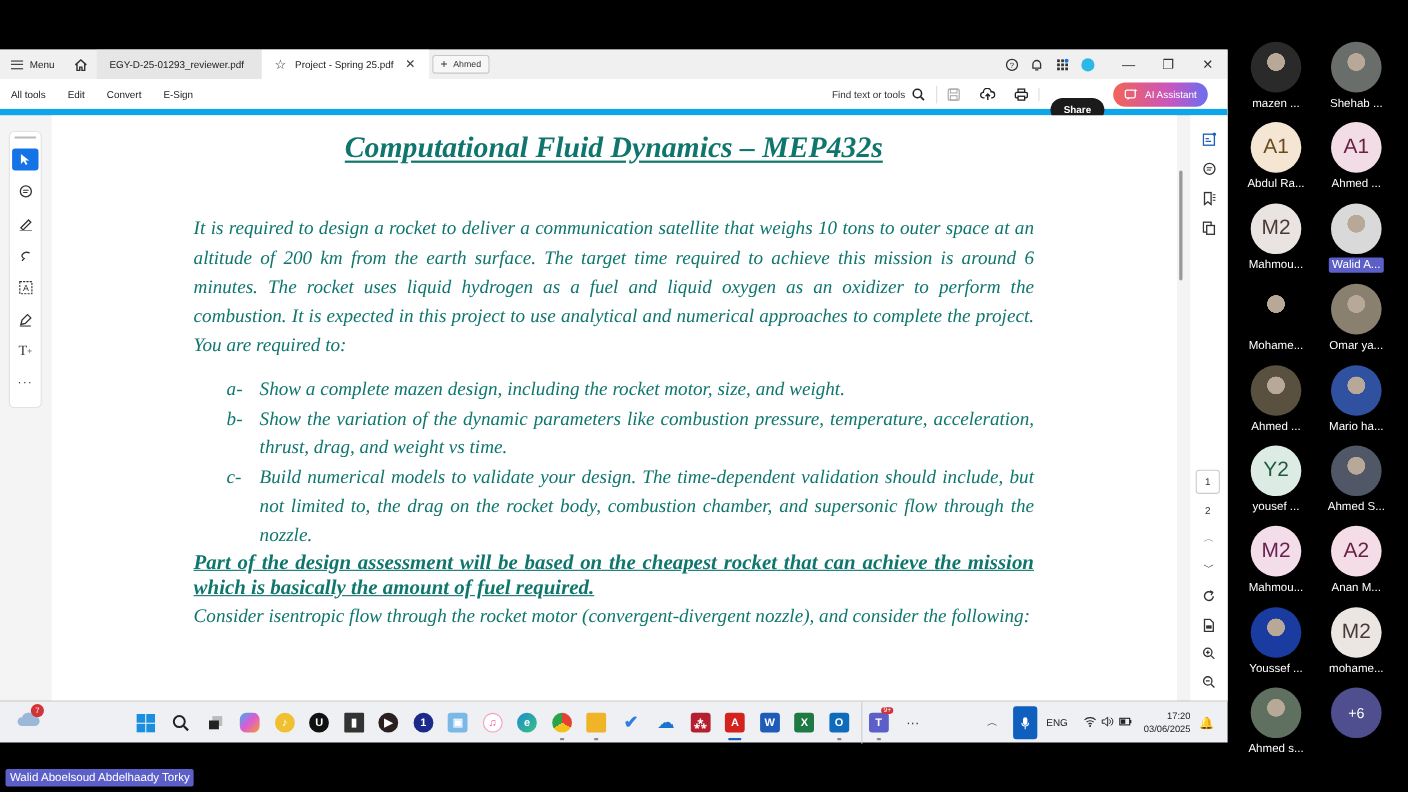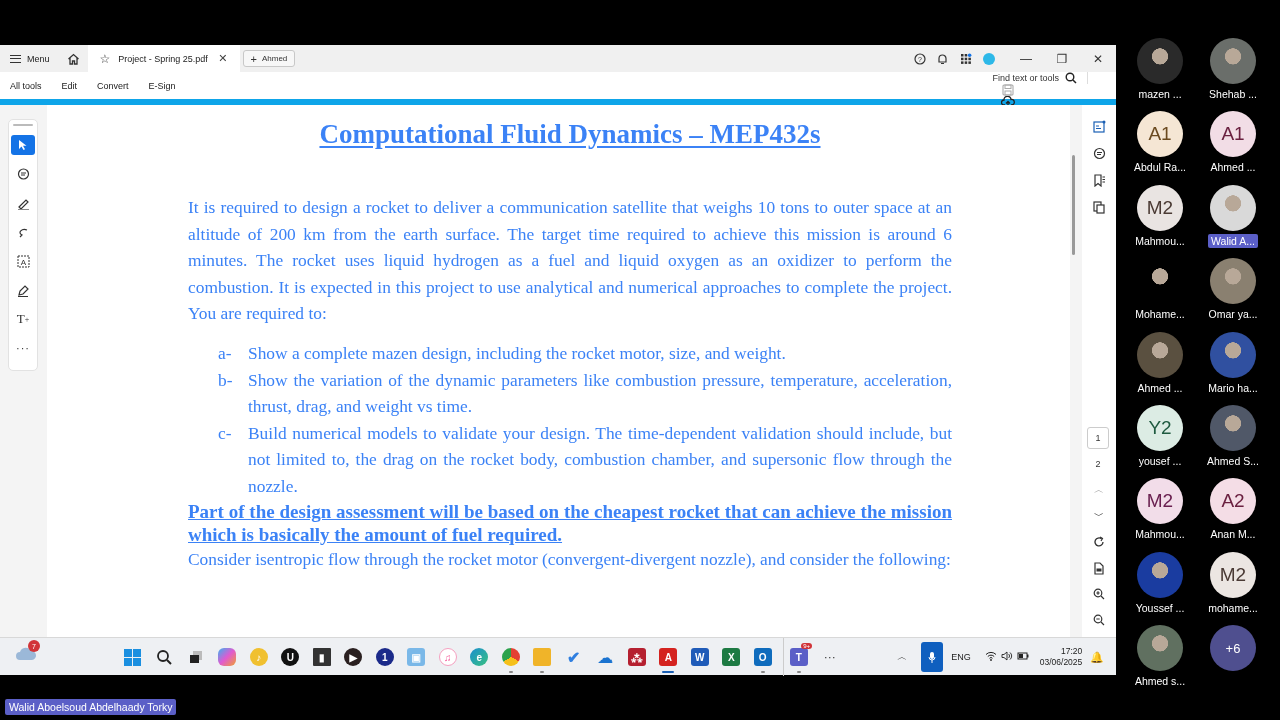--- a/index.html
+++ b/index.html
@@ -19,34 +19,34 @@
   .tab .close { margin-left: auto; font-size: 11px; color: #444; }
   .create-btn { margin-left: 3px; height: 17px; border: 1px solid #c8c8c8; border-radius: 3px; background: #f7f7f7; display: flex; align-items: center; gap: 5px; padding: 0 7px; font-size: 8px; color: #333; }
   .win-right { position: absolute; right: 0; top: 0; height: 27px; display: flex; align-items: center; }
   .win-icon { width: 23px; display: flex; justify-content: center; align-items: center; font-size: 11px; color: #333; }
   .win-ctl { width: 36px; display: flex; justify-content: center; align-items: center; font-size: 12px; color: #333; }
   .avatar-dot { width: 12px; height: 12px; border-radius: 50%; background: #2db8e8; }
 
   .toolbar { height: 33px; background: #fff; display: flex; align-items: center; font-size: 9px; color: #222; position: relative; border-bottom: 6px solid #0ea5e9; }
   .toolbar .menu-item { padding: 0 10px; }
   .toolbar .menu-item:first-child { padding-left: 10px; }
-  .tb-right { position: absolute; right: 28px; top: 0; height: 100%; display: flex; gap: 0; flex-direction: column; }
+  .tb-right { position: absolute; right: 18px; top: 0; height: 100%; display: flex; align-items: center; gap: 0; }
   .find { display: flex; align-items: center; gap: 6px; font-size: 9px; color: #333; padding-right: 10px; border-right: 1px solid #ddd; height: 16px; }
   .tb-icon { width: 31px; display: flex; justify-content: center; align-items: center; }
   .share-btn { background: #1b1b1b; color: #fff; font-weight: bold; font-size: 9px; border-radius: 12px; padding: 0 12px; height: 22px; display: flex; align-items: center; margin-left: 10px; margin-top: 28px; }
   .ai-btn { background: linear-gradient(90deg, #f36456, #c856c0 60%, #6a6ff0); color: #fff; font-size: 9px; border-radius: 12px; padding: 0 10px; height: 22px; display: flex; align-items: center; gap: 6px; margin-left: 8px; }
 
   .workspace { position: absolute; top: 60px; left: 0; right: 0; bottom: 0; background: #f4f4f4; }
   .left-tools { position: absolute; left: 8px; top: 14px; width: 30px; height: 252px; background: #fff; border: 1px solid #e2e2e2; border-radius: 5px; display: flex; flex-direction: column; align-items: center; padding-top: 8px; gap: 9px; }
   .left-tools .grip { width: 20px; height: 2px; background: #bbb; border-radius: 1px; margin-top: -4px; }
   .ltool { width: 24px; height: 20px; display: flex; justify-content: center; align-items: center; border-radius: 3px; font-size: 12px; color: #333; }
   .ltool.active { background: #1473e6; }
 
   .page { position: absolute; left: 47px; top: 0; width: 1023px; bottom: 0; background: #fff; overflow: hidden; }
-  .page-content { position: absolute; left: 141px; top: 14px; width: 764px; font-family: "Liberation Serif", serif; color: #3b82f6; }
+  .page-content { position: absolute; left: 129px; top: 14px; width: 764px; font-family: "Liberation Serif", serif; color: #0f766e; font-style: italic; }
   .doc-title { text-align: center; font-weight: bold; font-size: 27px; text-decoration: underline; text-underline-offset: 3px; margin-left: 0; }
   .para { font-size: 17.4px; line-height: 26.6px; text-align: justify; margin-top: 44px; }
   .list { margin-top: 13px; padding-left: 30px; }
   .li { display: flex; font-size: 17.4px; line-height: 26.6px; }
   .li .lbl { width: 30px; flex-shrink: 0; }
   .li .txt { text-align: justify; flex: 1; }
   .bold-note { font-size: 19px; line-height: 23px; font-weight: bold; text-decoration: underline; text-align: justify; }
   .para2 { font-size: 17.4px; line-height: 26.6px; text-align: justify; }
   .cut-line { font-size: 17.4px; line-height: 26.6px; margin-top: 8px; padding-left: 52px; }
 
@@ -88,20 +88,23 @@
 
     <div class="tabbar">
       <div class="menu-btn">
         <span class="hamburger"></span>
         <span>Menu</span>
       </div>
       <div class="home-icon">
         <svg width="13" height="12" viewBox="0 0 13 12">
             <path d="M1.5 6 L6.5 1.5 L11.5 6 M3 5 V11 H5.5 V8 H7.5 V11 H10 V5" fill="none" stroke="#333" stroke-width="1.3"></path>
           </svg>
+      </div>
+      <div class="tab inactive">
+        <span>EGY-D-25-01293_reviewer.pdf</span>
       </div>
       <div class="tab active">
         <span style="font-size:12px;color:#333;">☆</span>
         <span>Project - Spring 25.pdf</span>
         <span class="close">✕</span>
       </div>
       <div class="create-btn">
         <span style="font-size:11px;">+</span>
         <span>Ahmed</span>
       </div>

